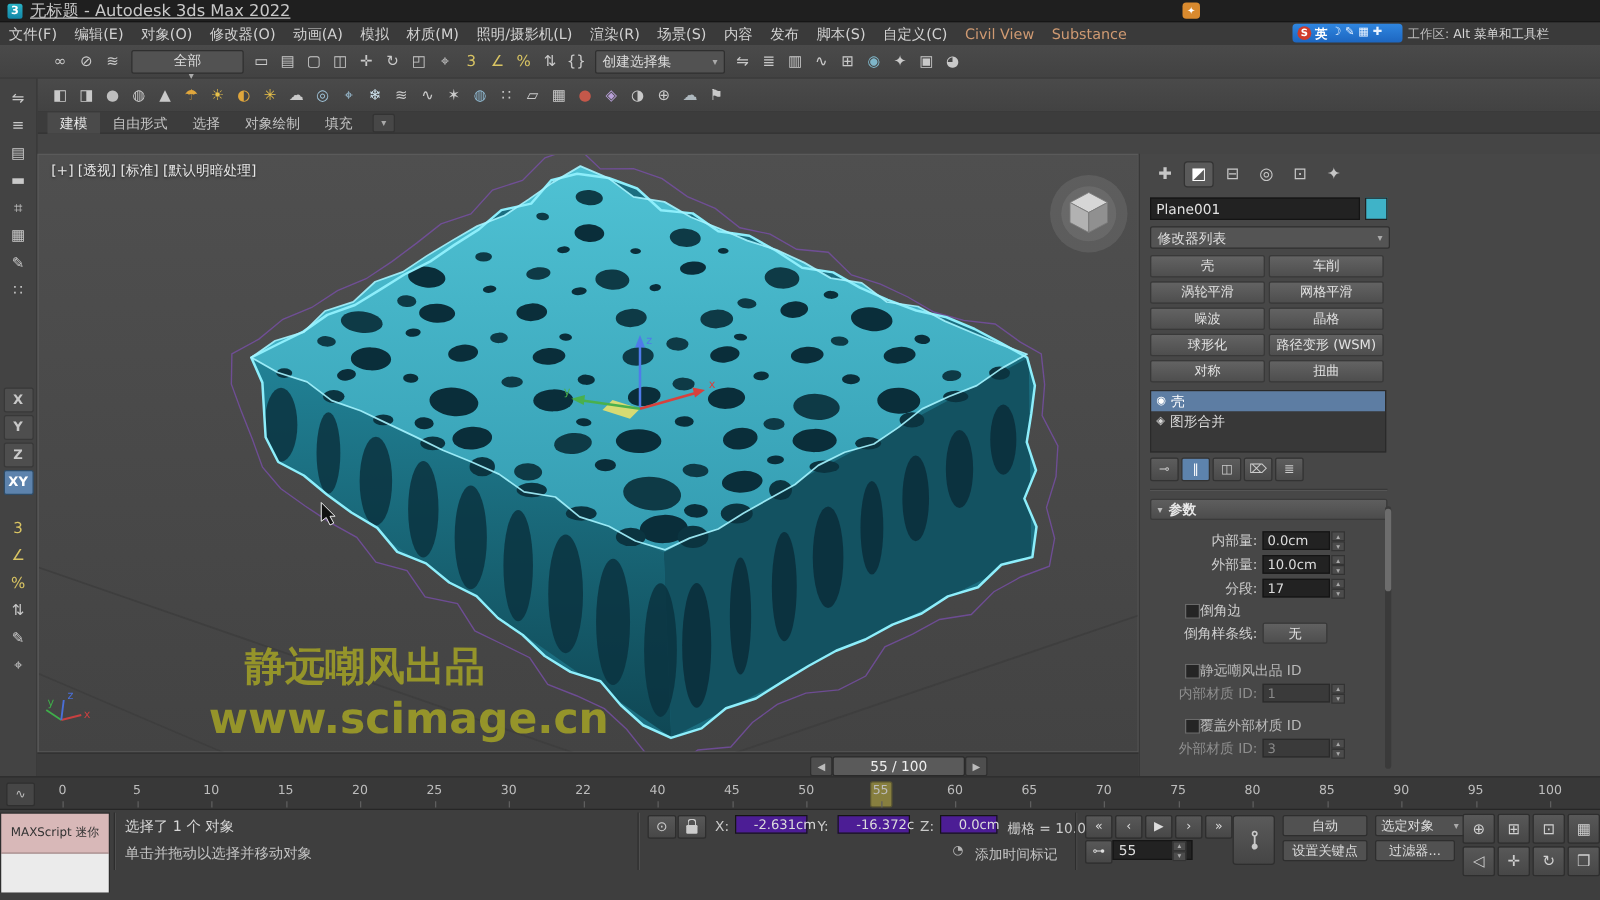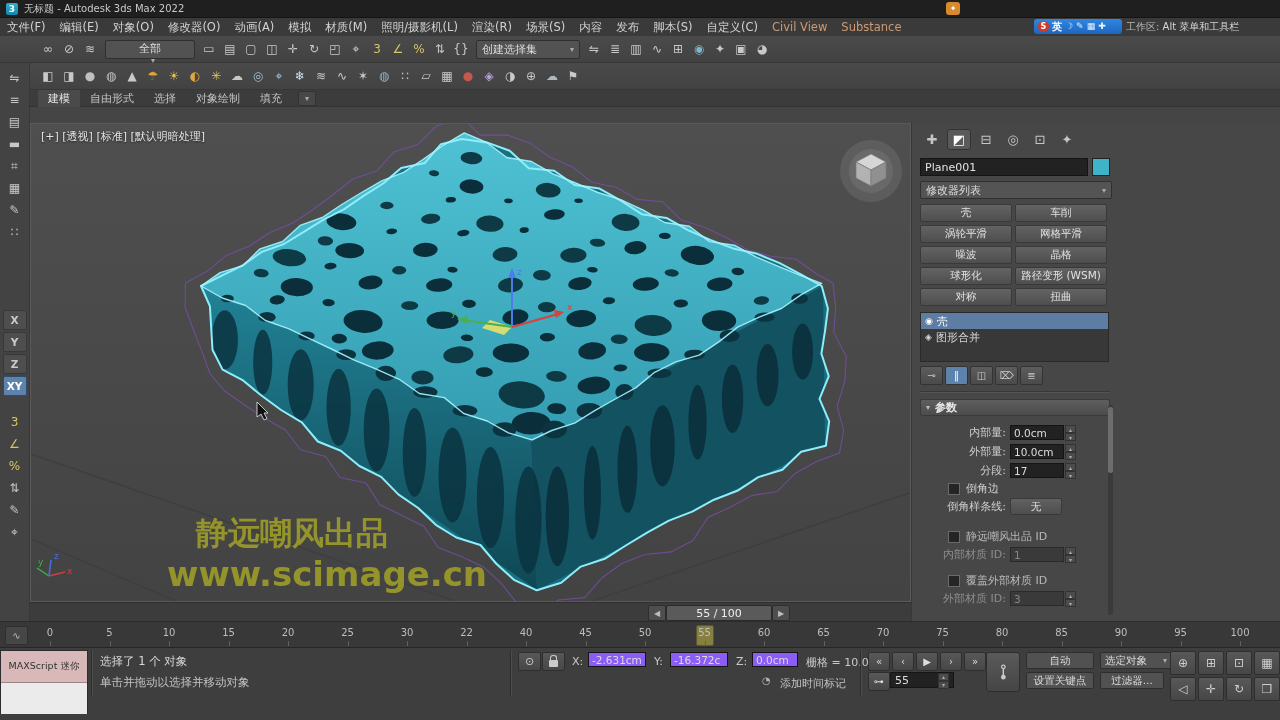--- a/index.html
+++ b/index.html
@@ -5,21 +5,21 @@
   html,body{margin:0;padding:0;background:#222;}
   #app{position:relative;width:1280px;height:720px;overflow:hidden;
        font-family:"DejaVu Sans","Liberation Sans",sans-serif;
        background:#454545;color:#d6d6d6;font-size:12px;user-select:none;}
 
   
   .titlebar{position:absolute;left:0;top:0;width:1280px;height:18px;background:#1f1f1f;
             display:flex;align-items:center;padding-left:6px;box-sizing:border-box;border-bottom:1px solid #151515;}
   .appicon{width:12px;height:12px;background:linear-gradient(#29b3c6,#1286a8);border-radius:2px;
            color:#fff;font-size:9px;font-weight:bold;display:flex;align-items:center;justify-content:center;margin-right:6px;}
-  .titletext{font-size:10px;color:#c9c9c9;}
+  .titletext{font-size:13px;color:#c9c9c9;text-decoration:underline;}
   .tbadge{position:absolute;left:946px;top:2px;width:14px;height:13px;background:#d98a2e;border-radius:3px;
           color:#fff;font-size:8px;display:flex;align-items:center;justify-content:center;}
 
   
   .menubar{position:absolute;left:0;top:18px;width:1280px;height:18px;background:#3a3a3a;
            border-bottom:1px solid #2e2e2e;display:flex;align-items:center;}
   #menu-items{display:flex;align-items:center;height:18px;max-width:1030px;overflow:hidden;white-space:nowrap;}
   .menu-item{padding:0 7px;font-size:11.5px;color:#d2d2d2;cursor:default;}
   .menu-item.warm{color:#cf9a72;}
   .imebar{position:absolute;right:158px;top:1px;width:88px;height:15px;border-radius:3px;
@@ -107,21 +107,21 @@
   .rollout .arr{font-size:8px;margin-right:5px;color:#bbb;}
   .prow{display:flex;align-items:center;height:19px;}
   .plabel{width:86px;text-align:right;font-size:11px;color:#cfcfcf;padding-right:4px;white-space:nowrap;}
   .plabel.dis{color:#8e8e8e;}
   .pinput{width:46px;height:13px;background:#222;border:1px solid #141414;font-size:10.5px;color:#ddd;
           display:flex;align-items:center;padding:0 3px;white-space:nowrap;}
   .pinput.dis{color:#888;background:#3a3a3a;border-color:#2a2a2a;}
   .spin{display:inline-flex;flex-direction:column;width:11px;height:15px;margin-left:1px;}
   .spin i{font-style:normal;font-size:6px;line-height:7px;color:#aaa;background:#4c4c4c;border:1px solid #333;
           display:flex;align-items:center;justify-content:center;height:6px;}
-  .cbrow{display:flex;align-items:center;height:17px;padding-left:28px;gap:6px;font-size:11px;color:#cfcfcf;}
+  .cbrow{display:flex;align-items:center;height:17px;padding-left:28px;gap:0;font-size:11px;color:#cfcfcf;}
   .cbrow.dim{color:#b9b9b9;}
   .cb{width:10px;height:10px;background:#252525;border:1px solid #6a6a6a;display:inline-block;}
   .btn-none{width:50px;height:15px;background:linear-gradient(#616161,#4e4e4e);border:1px solid #393939;border-radius:2px;
             font-size:10.5px;color:#e0e0e0;display:flex;align-items:center;justify-content:center;}
   .cp-scroll{position:absolute;left:196px;top:282px;width:5px;height:210px;background:#3a3a3a;border-radius:3px;}
   .cp-thumb{position:absolute;left:0;top:2px;width:5px;height:66px;background:#6d6d6d;border-radius:3px;}
 
   
   .trackbar{position:absolute;left:0;top:621px;width:1280px;height:27px;background:#383838;border-top:1px solid #2c2c2c;
             border-bottom:1px solid #262626;box-sizing:border-box;}
@@ -139,22 +139,22 @@
   .ms-box{position:absolute;left:0;top:2px;width:88px;height:64px;border:1px solid #2d2d2d;box-sizing:border-box;}
   .ms-top{height:31px;background:#d8b8b8;border-bottom:1px solid #9e8484;display:flex;align-items:center;justify-content:center;}
   .ms-bottom{height:31px;background:#ebebeb;}
   .ms-label{font-size:9.5px;color:#333;white-space:nowrap;overflow:hidden;}
   .vsep{position:absolute;top:2px;bottom:24px;width:1px;background:#2d2d2d;border-right:1px solid #4e4e4e;}
   .sel-text{position:absolute;left:100px;top:6px;font-size:11.5px;color:#d8d8d8;}
   .prompt-text{position:absolute;left:100px;top:27px;font-size:11.5px;color:#c3c3c3;text-align:center;}
   .sbtn{position:absolute;width:21px;height:17px;background:linear-gradient(#585858,#474747);border:1px solid #2e2e2e;
         border-radius:2px;color:#ccc;font-size:11px;display:flex;align-items:center;justify-content:center;}
   .coordlab{position:absolute;top:7px;font-size:11px;color:#c9c9c9;}
-  .sinput{position:absolute;top:4px;height:15px;background:#8b5cf6;border:1px solid #151515;color:#dcdcdc;font-size:10.5px;
-          display:flex;align-items:center;padding:0 3px;box-sizing:border-box;}
+  .sinput{position:absolute;top:4px;height:15px;background:#4c1d95;border:1px solid #151515;color:#dcdcdc;font-size:10.5px;
+          display:flex;align-items:center;padding:0 14px;box-sizing:border-box;}
   .gridtext{position:absolute;left:806px;top:7px;font-size:11px;color:#c9c9c9;}
   .timetag{position:absolute;left:780px;top:28px;font-size:11px;color:#c3c3c3;}
   .ttag-ic{position:absolute;left:762px;top:27px;font-size:10px;color:#b5b5b5;}
   .lockshape{position:relative;width:9px;height:7px;background:#ccc;border-radius:1px;margin-top:4px;}
   .lockshape::before{content:"";position:absolute;top:-5px;left:1px;width:5px;height:4px;border:1.5px solid #ccc;
                      border-bottom:none;border-radius:3px 3px 0 0;}
   .trbtn{width:20px;height:17px;background:linear-gradient(#585858,#474747);border:1px solid #2e2e2e;border-radius:2px;
          color:#ddd;font-size:10px;display:flex;align-items:center;justify-content:center;margin-right:2px;}
   #playback{position:absolute;left:868px;top:4px;display:flex;}
   .keymode{position:absolute;left:868px;top:24px;}

